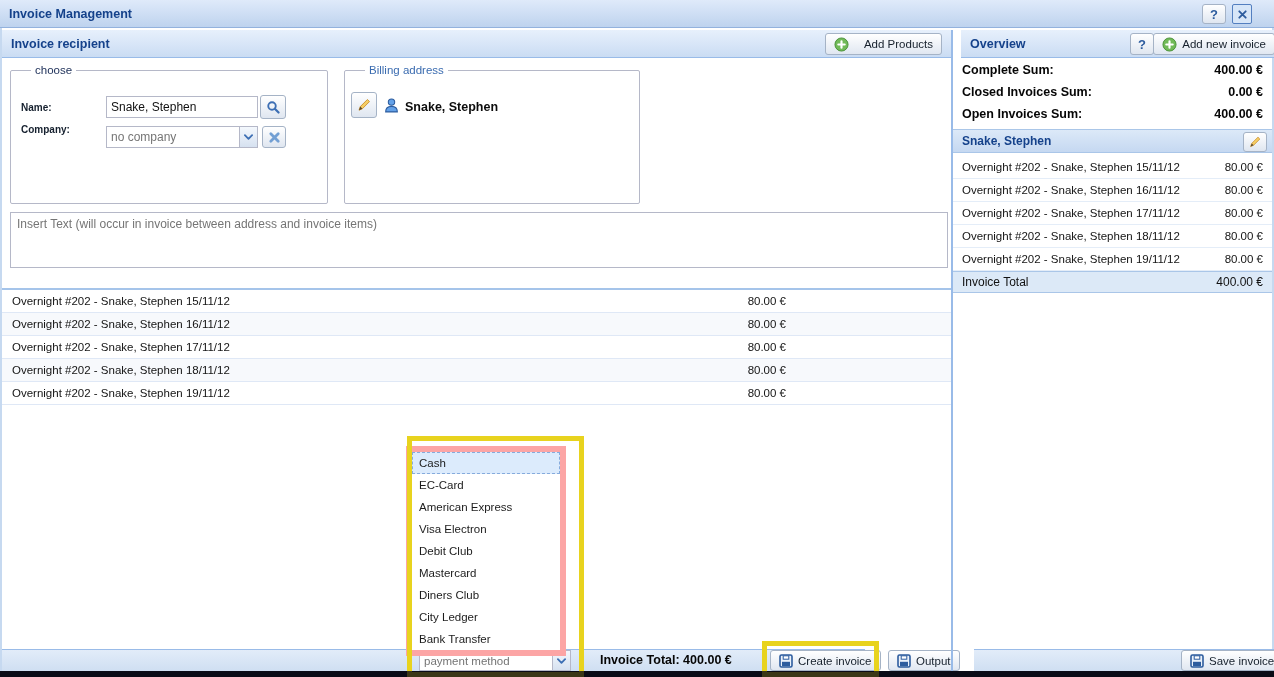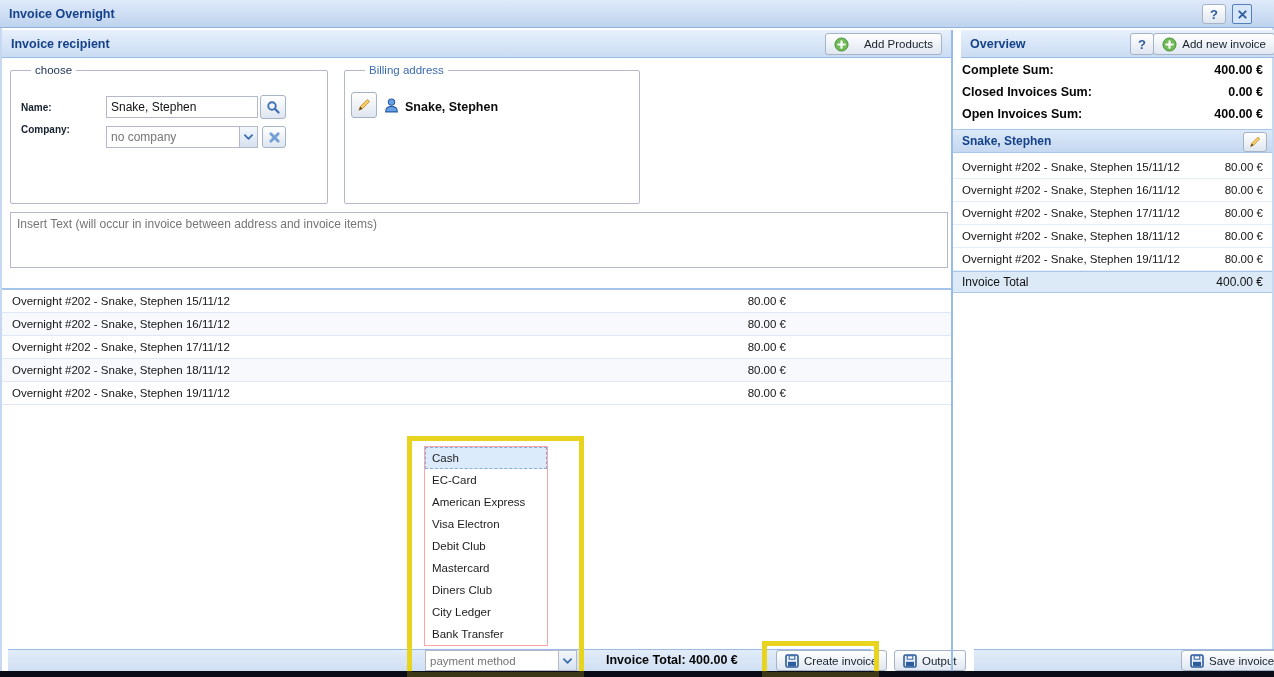--- a/index.html
+++ b/index.html
@@ -35,22 +35,22 @@
 
   
   .mrow { height:23px; display:flex; align-items:center; font-size:11.5px; color:#141414;
     border-bottom:1px solid #dfe8f6; background:#fff; cursor:default; }
   .mrow:nth-child(even) { background:#f7f9fc; }
   .mrow .mlabel { flex:1; padding-left:10px; }
   .mrow .mamount { width:70px; text-align:right; }
   .mrow .mspacer { width:165px; }
 
   
-  .ddlist { position:absolute; left:424px; top:446px; width:124px; background:#fff;
-    border:1px solid #fca5a5; z-index:30; }
+  .ddlist { position:absolute; left:406px; top:446px; width:160px; background:#fff;
+    border:6px solid #fca5a5; z-index:30; }
   .dditem { height:22px; line-height:21px; padding-left:6px; font-size:11.5px; color:#1c1c1c;
     border:1px solid transparent; cursor:pointer; }
   .dditem.selected { background:#dcebfc; border:1px dashed #86abdd; }
 
   
   .toolbar { position:absolute; top:649px; height:22px;
     background:linear-gradient(#e2ecf9,#cfdff2); border-top:1px solid #99bbe8;
     display:flex; align-items:center; }
 
   
@@ -72,21 +72,21 @@
   .ybox { position:absolute; border:5px solid #e8d31e; z-index:40; pointer-events:none; }
   .darkstrip { position:absolute; left:0; top:671px; width:1274px; height:6px;
     background:rgba(10,12,22,0.78); z-index:60; }
 </style>
 </head>
 <body>
 
 <div id="window">
 
   <div class="titlebar">
-    <span class="title">Invoice Overnight</span>
+    <span class="title">Invoice Management</span>
     <span class="iconbtn" style="position:absolute; right:48px; top:4px; width:24px; height:20px;">
       <span class="qmark">?</span>
     </span>
     <span style="position:absolute; right:22px; top:4px; width:20px; height:20px; background:#d7e6f8; border:1px solid #537fc0; border-radius:2px; display:inline-flex; align-items:center; justify-content:center; cursor:pointer;">
       <svg width="11" height="11" viewBox="0 0 12 12">
         <path d="M2.5 2.5 L9.5 9.5 M9.5 2.5 L2.5 9.5" stroke="#2d5c9e" stroke-width="2" stroke-linecap="round"></path>
       </svg>
     </span>
   </div>
 
@@ -179,21 +179,21 @@
     <div class="dditem">EC-Card</div>
     <div class="dditem">American Express</div>
     <div class="dditem">Visa Electron</div>
     <div class="dditem">Debit Club</div>
     <div class="dditem">Mastercard</div>
     <div class="dditem">Diners Club</div>
     <div class="dditem">City Ledger</div>
     <div class="dditem">Bank Transfer</div>
   </div>
 
-  <div class="toolbar" style="left:8px; width:863px;">
+  <div class="toolbar" style="left:2px; width:863px;">
     <input class="inp" style="position: absolute; left: 417px; top: 0px; width: 134px; height: 21px; color: rgb(162, 162, 162); font-size: 11.5px;" placeholder="payment method">
     <span class="trigger" style="position:absolute; left:551px; top:0px; height:21px;">
       <svg width="9" height="6" viewBox="0 0 10 6">
         <path d="M1 1 L5 5 L9 1" fill="none" stroke="#3d6fb4" stroke-width="2" stroke-linecap="round" stroke-linejoin="round"></path>
       </svg>
     </span>
     <span style="position:absolute; left:598px; top:3px; font-size:12.5px; font-weight:bold; color:#060606;">Invoice Total: 400.00 €</span>
     <span class="btn" style="position:absolute; left:768px; top:0px; height:21px;">
       <svg width="14" height="14" viewBox="0 0 14 14">
         <rect x="1" y="1" width="12" height="12" rx="1.5" fill="#eaf1fa" stroke="#2d5c9e" stroke-width="1.6"></rect>

